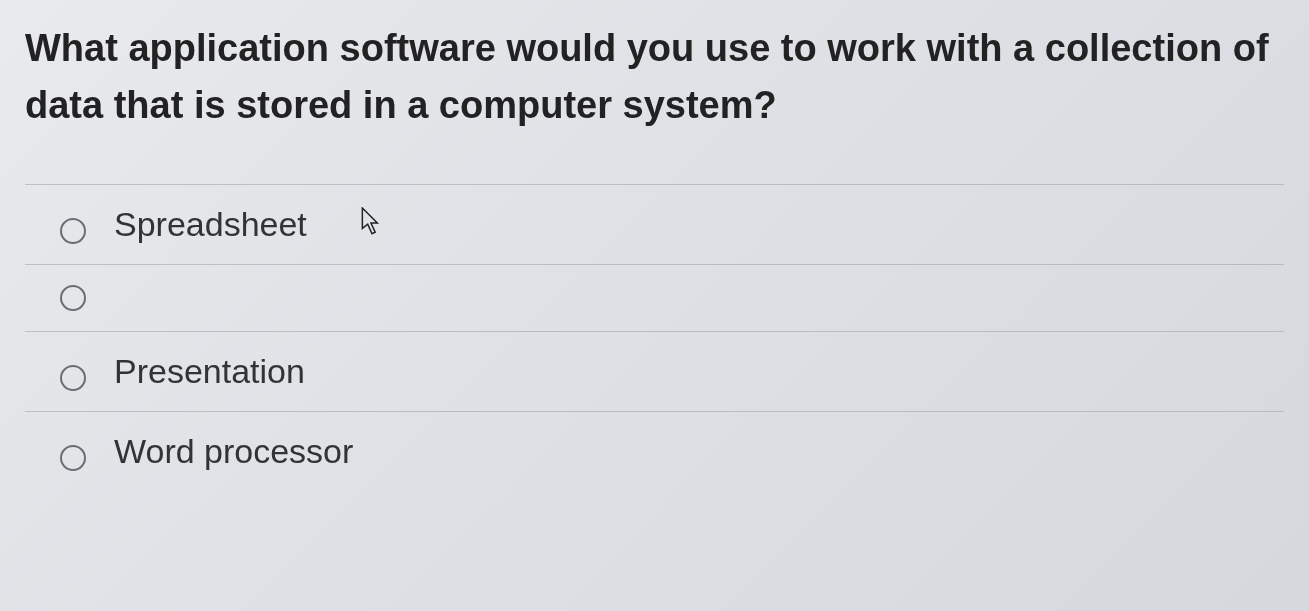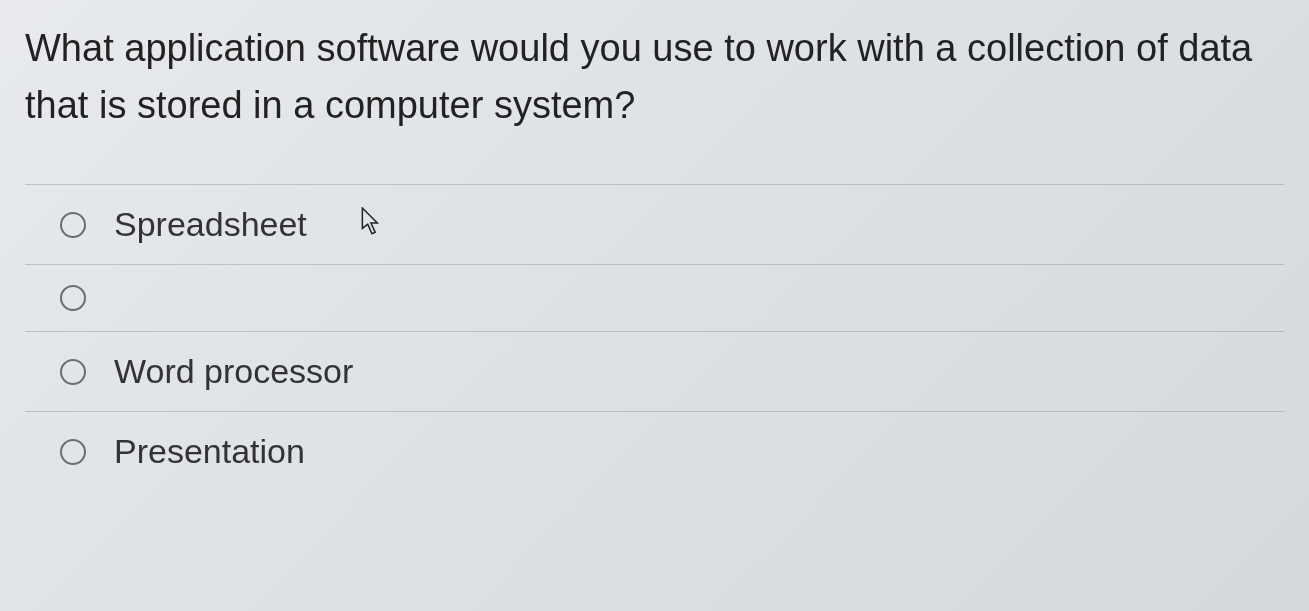--- a/index.html
+++ b/index.html
@@ -14,29 +14,29 @@
       height: 611px;
       padding: 20px 25px;
       color: #2b2b2b;
       overflow: hidden;
     }
     .question-text {
       font-size: 38px;
       line-height: 1.5;
       color: #222;
       margin-bottom: 50px;
-      font-weight: 400;
+      font-weight: 700;
     }
     .options {
       display: flex;
       flex-direction: column;
     }
     .option-row {
       display: flex;
-      align-items: center;
+      align-items: flex-end;
       padding: 20px 10px 20px 35px;
       border-top: 1px solid rgba(150, 155, 160, 0.5);
       cursor: pointer;
       position: relative;
     }
     .radio-circle {
       width: 26px;
       height: 26px;
       border: 2px solid #6a6e72;
       border-radius: 50%;
@@ -71,20 +71,20 @@
       <path d="M 1 1 L 1 20 L 6 16 L 10 25 L 13 23.5 L 9 15 L 15 15 Z" fill="none" stroke="#222" stroke-width="1.4"></path>
     </svg>
   </div>
 
   <div class="option-row">
     <div class="radio-circle"></div>
   </div>
 
   <div class="option-row">
     <div class="radio-circle"></div>
-    <div class="option-label">Word processor</div>
+    <div class="option-label">Presentation</div>
   </div>
 
   <div class="option-row">
     <div class="radio-circle"></div>
-    <div class="option-label">Presentation</div>
+    <div class="option-label">Word processor</div>
   </div>
 </div>
 
 </body></html>

